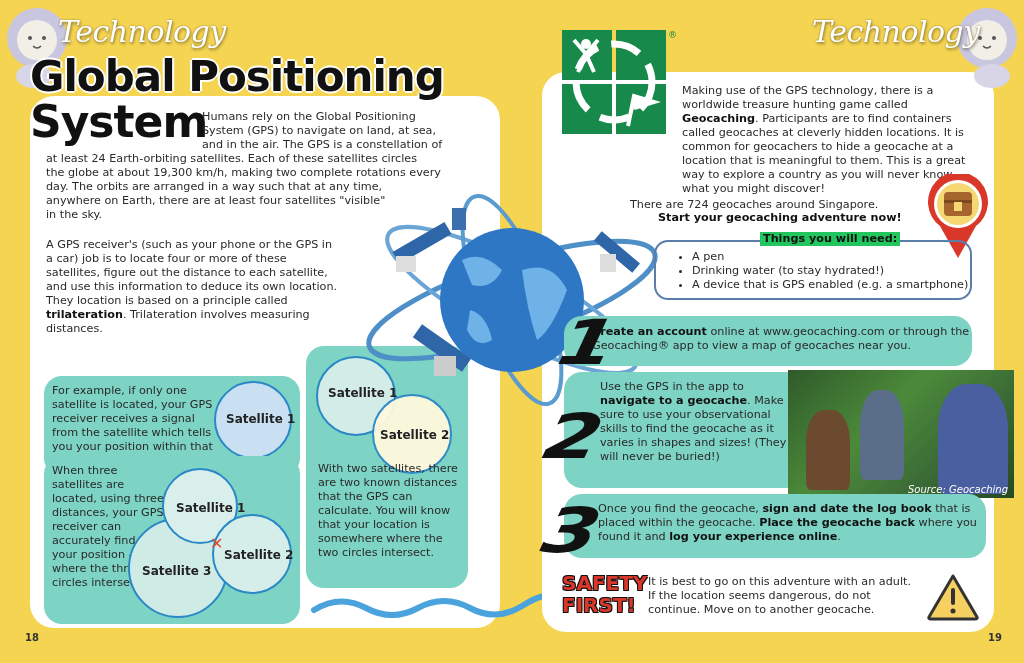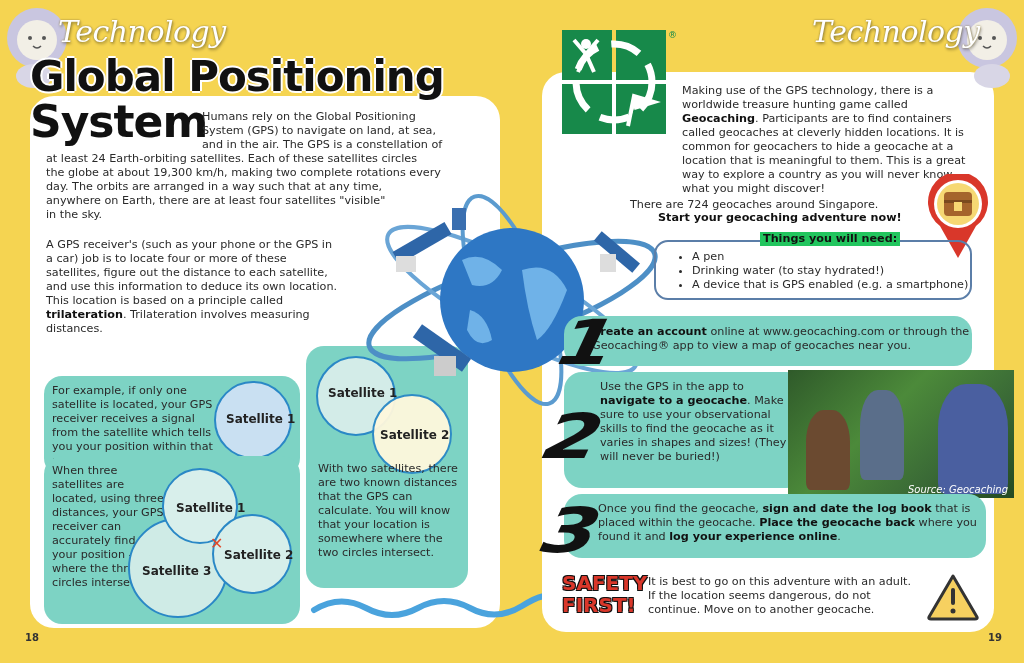--- a/index.html
+++ b/index.html
@@ -50,21 +50,21 @@
   <div>day. The orbits are arranged in a way such that at any time,</div>
   <div>anywhere on Earth, there are at least four satellites "visible"</div>
   <div>in the sky.</div>
 </div>
 
 <div class="abs body-text" style="left:46px; top:238px; width:320px;">
   <div>A GPS receiver's (such as your phone or the GPS in</div>
   <div>a car) job is to locate four or more of these</div>
   <div>satellites, figure out the distance to each satellite,</div>
   <div>and use this information to deduce its own location.</div>
-  <div>This location is based on a principle called</div>
+  <div>They location is based on a principle called</div>
   <div><b>trilateration</b><span>. Trilateration involves measuring</span></div>
   <div>distances.</div>
 </div>
 
 <div class="teal" style="left:44px; top:346px; width:256px; height:100px;margin-top:30px;">
   <div class="body-text" style="position:absolute; left:8px; top:8px; width:168px;">For example, if only one satellite is located, your GPS receiver receives a signal from the satellite which tells you your position within that particular radius.</div>
   <div class="circle" style="left:170px; top:5px; width:78px; height:78px; background:#c9e0f2;"></div>
   <div class="circle-label" style="left:182px; top:36px;">Satellite 1</div>
 </div>
 

